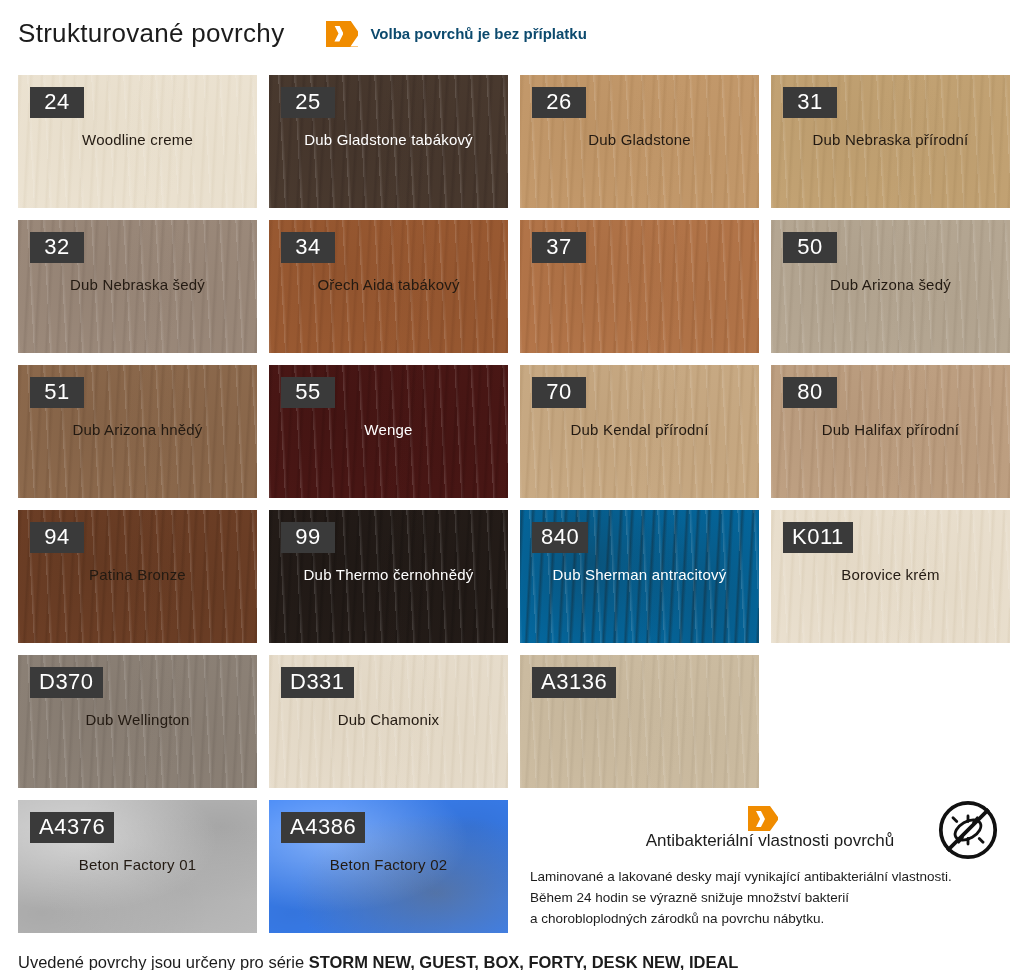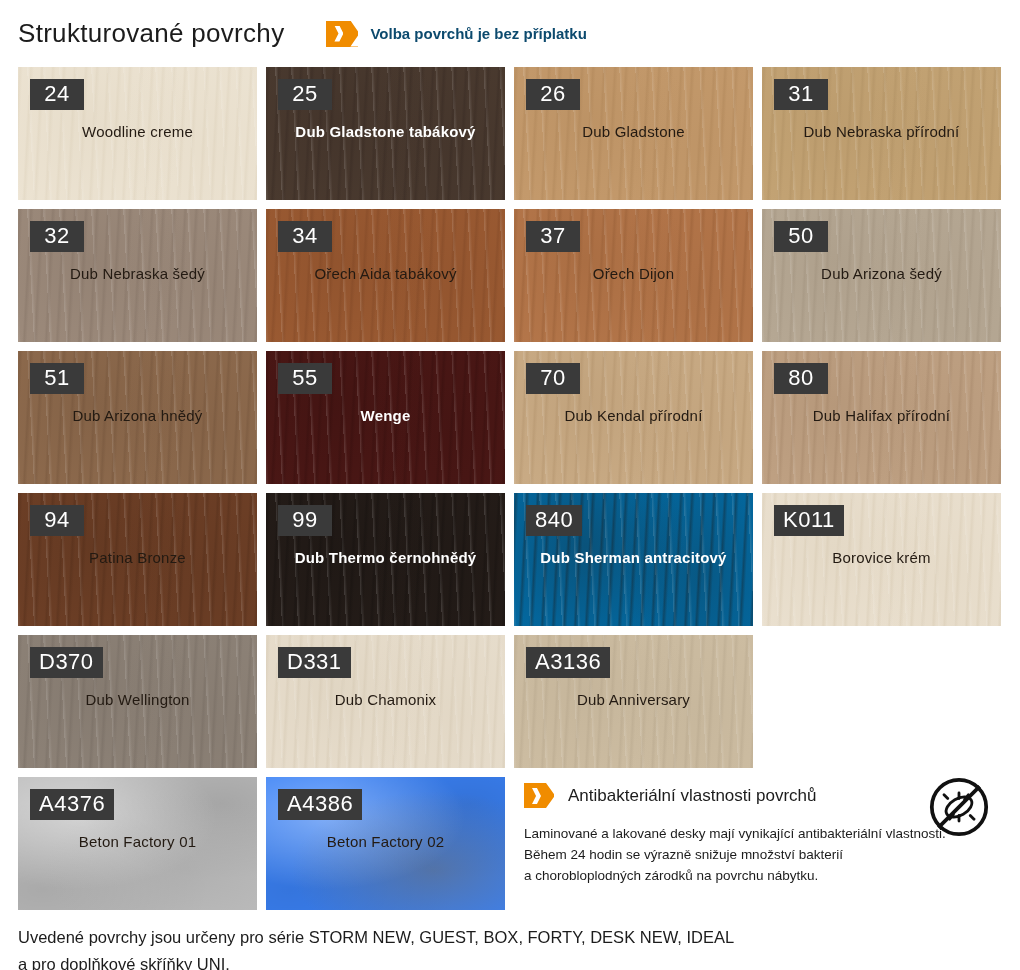--- a/index.html
+++ b/index.html
@@ -59,26 +59,27 @@
   .header-note {
     font-size: 15px;
     font-weight: bold;
     color: #0c4a6e;
   }
 
   
   .grid {
     position: relative;
     width: 984px;
-    margin: 8px 18px;
+    margin: 16px 18px;
     display: grid;
     grid-template-columns: repeat(4, 239px);
     grid-auto-rows: 133px;
     column-gap: 9px;
     row-gap: 9px;
+    gap: 12px;
   }
   .swatch {
     position: relative;
     overflow: hidden;
     background: #ccc;
   }
   .swatch .grain {
     position: absolute; inset: 0;
   }
   .swatch .code {
@@ -95,33 +96,34 @@
   }
   .swatch .name {
     position: absolute;
     left: 0; right: 0;
     top: 56px;
     text-align: center;
     font-size: 15px;
     letter-spacing: .2px;
   }
   .swatch.light .name { color: #231a12; }
-  .swatch.dark .name { color: #ffffff; font-weight: bold; }
+  .swatch.dark .name { color: #ffffff; }
 
   
   .antibac {
     grid-column: 3 / span 2;
     position: relative;
     background: #fff;
     padding-left: 10px;
   }
   .antibac-head {
     display: flex;
     align-items: center;
     margin-top: 6px;
+    flex-direction: column;
   }
   .antibac-head .flag-icon {
     margin-left: 0;
     margin-right: 14px;
     width: 30px; height: 25px;
   }
   .antibac-title {
     font-size: 17px;
     color: #1c1c1c;
   }
@@ -138,21 +140,21 @@
     width: 60px; height: 60px;
   }
 
   
   .footer {
     margin: 14px 18px 0 18px;
     font-size: 16.5px;
     line-height: 1.65;
     color: #1c1c1c;
   }
-  .footer b { font-weight: normal; }
+  .footer b { font-weight: bold; }
 </style>
 </head>
 <body>
 
 <div id="page">
 
   <div class="header">
     <div class="header-title">Strukturované povrchy</div>
     <div class="flag-icon">
       <div class="bg"></div>
@@ -191,21 +193,20 @@
       <div class="name">Dub Nebraska šedý</div>
     </div>
     <div class="swatch light" style="background: rgb(154, 90, 50); padding-left: 26px;">
       <div class="grain" style="background: repeating-linear-gradient(93deg, rgba(122, 67, 35, 0) 0px, rgba(122, 67, 35, 0.333) 2px, rgba(122, 67, 35, 0) 5px, rgba(122, 67, 35, 0) 11px), repeating-linear-gradient(87deg, rgba(255, 255, 255, 0.14) 0px, rgba(255, 255, 255, 0) 3px, rgba(255, 255, 255, 0) 16px), radial-gradient(60% 120% at 30% 40%, rgba(122, 67, 35, 0.267), rgba(0, 0, 0, 0) 70%), radial-gradient(50% 140% at 78% 60%, rgba(122, 67, 35, 0.2), rgba(0, 0, 0, 0) 70%);"></div>
       <div class="code">34</div>
       <div class="name">Ořech Aida tabákový</div>
     </div>
     <div class="swatch light" style="background: rgb(180, 118, 74);">
       <div class="grain" style="background: repeating-linear-gradient(93deg, rgba(142, 87, 48, 0) 0px, rgba(142, 87, 48, 0.333) 2px, rgba(142, 87, 48, 0) 5px, rgba(142, 87, 48, 0) 11px), repeating-linear-gradient(87deg, rgba(255, 255, 255, 0.14) 0px, rgba(255, 255, 255, 0) 3px, rgba(255, 255, 255, 0) 16px), radial-gradient(60% 120% at 30% 40%, rgba(142, 87, 48, 0.267), rgba(0, 0, 0, 0) 70%), radial-gradient(50% 140% at 78% 60%, rgba(142, 87, 48, 0.2), rgba(0, 0, 0, 0) 70%);"></div>
       <div class="code">37</div>
-      <div class="name">Ořech Dijon</div>
     </div>
     <div class="swatch light" style="background: rgb(182, 168, 148);">
       <div class="grain" style="background: repeating-linear-gradient(93deg, rgba(154, 139, 119, 0) 0px, rgba(154, 139, 119, 0.333) 2px, rgba(154, 139, 119, 0) 5px, rgba(154, 139, 119, 0) 11px), repeating-linear-gradient(87deg, rgba(255, 255, 255, 0.14) 0px, rgba(255, 255, 255, 0) 3px, rgba(255, 255, 255, 0) 16px), radial-gradient(60% 120% at 30% 40%, rgba(154, 139, 119, 0.267), rgba(0, 0, 0, 0) 70%), radial-gradient(50% 140% at 78% 60%, rgba(154, 139, 119, 0.2), rgba(0, 0, 0, 0) 70%);"></div>
       <div class="code">50</div>
       <div class="name">Dub Arizona šedý</div>
     </div>
 
     <div class="swatch light" style="background: rgb(141, 106, 77);">
       <div class="grain" style="background: repeating-linear-gradient(93deg, rgba(109, 78, 54, 0) 0px, rgba(109, 78, 54, 0.333) 2px, rgba(109, 78, 54, 0) 5px, rgba(109, 78, 54, 0) 11px), repeating-linear-gradient(87deg, rgba(255, 255, 255, 0.14) 0px, rgba(255, 255, 255, 0) 3px, rgba(255, 255, 255, 0) 16px), radial-gradient(60% 120% at 30% 40%, rgba(109, 78, 54, 0.267), rgba(0, 0, 0, 0) 70%), radial-gradient(50% 140% at 78% 60%, rgba(109, 78, 54, 0.2), rgba(0, 0, 0, 0) 70%);"></div>
       <div class="code">51</div>
@@ -254,21 +255,20 @@
       <div class="name">Dub Wellington</div>
     </div>
     <div class="swatch light" style="background: rgb(231, 221, 204); padding-left: 10px;">
       <div class="grain" style="background: repeating-linear-gradient(93deg, rgba(207, 194, 171, 0) 0px, rgba(207, 194, 171, 0.333) 2px, rgba(207, 194, 171, 0) 5px, rgba(207, 194, 171, 0) 11px), repeating-linear-gradient(87deg, rgba(255, 255, 255, 0.14) 0px, rgba(255, 255, 255, 0) 3px, rgba(255, 255, 255, 0) 16px), radial-gradient(60% 120% at 30% 40%, rgba(207, 194, 171, 0.267), rgba(0, 0, 0, 0) 70%), radial-gradient(50% 140% at 78% 60%, rgba(207, 194, 171, 0.2), rgba(0, 0, 0, 0) 70%);"></div>
       <div class="code">D331</div>
       <div class="name">Dub Chamonix</div>
     </div>
     <div class="swatch light" style="background: rgb(205, 189, 162);">
       <div class="grain" style="background: repeating-linear-gradient(93deg, rgba(176, 160, 134, 0) 0px, rgba(176, 160, 134, 0.333) 2px, rgba(176, 160, 134, 0) 5px, rgba(176, 160, 134, 0) 11px), repeating-linear-gradient(87deg, rgba(255, 255, 255, 0.14) 0px, rgba(255, 255, 255, 0) 3px, rgba(255, 255, 255, 0) 16px), radial-gradient(60% 120% at 30% 40%, rgba(176, 160, 134, 0.267), rgba(0, 0, 0, 0) 70%), radial-gradient(50% 140% at 78% 60%, rgba(176, 160, 134, 0.2), rgba(0, 0, 0, 0) 70%);"></div>
       <div class="code">A3136</div>
-      <div class="name">Dub Anniversary</div>
     </div>
     <div></div>
 
     <div class="swatch light" style="background: rgb(189, 189, 189);">
       <div class="grain" style="background: radial-gradient(at 25% 30%, rgba(255, 255, 255, 0.35), rgba(255, 255, 255, 0) 55%), radial-gradient(at 70% 70%, rgba(165, 165, 165, 0.533), rgba(0, 0, 0, 0) 60%), radial-gradient(at 85% 20%, rgba(0, 0, 0, 0.12), rgba(0, 0, 0, 0) 50%), radial-gradient(at 10% 85%, rgba(0, 0, 0, 0.1), rgba(0, 0, 0, 0) 55%);"></div>
       <div class="code">A4376</div>
       <div class="name">Beton Factory 01</div>
     </div>
     <div class="swatch light" style="background: #3b82f6;">
       <div class="grain" style="background: radial-gradient(at 25% 30%, rgba(255, 255, 255, 0.35), rgba(255, 255, 255, 0) 55%), radial-gradient(at 70% 70%, rgba(104, 104, 104, 0.533), rgba(0, 0, 0, 0) 60%), radial-gradient(at 85% 20%, rgba(0, 0, 0, 0.12), rgba(0, 0, 0, 0) 50%), radial-gradient(at 10% 85%, rgba(0, 0, 0, 0.1), rgba(0, 0, 0, 0) 55%);"></div>

